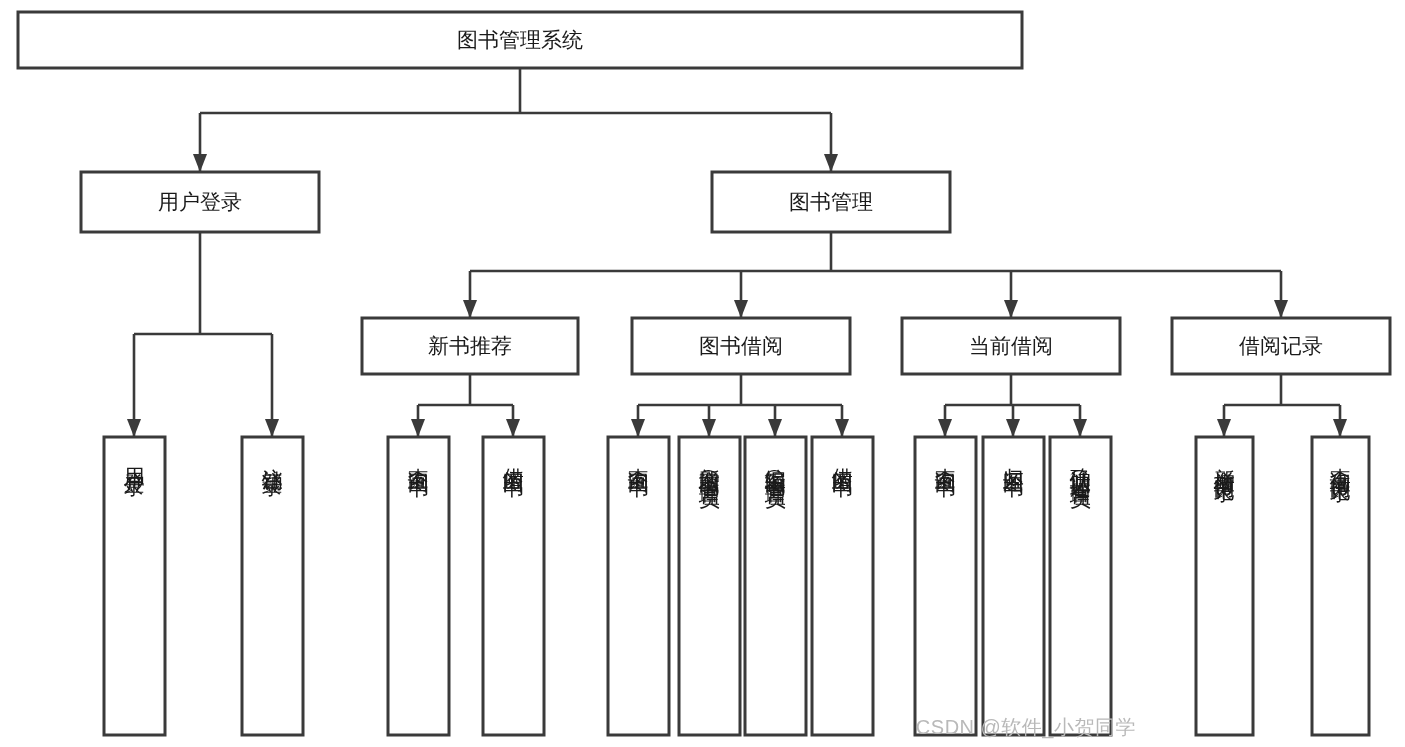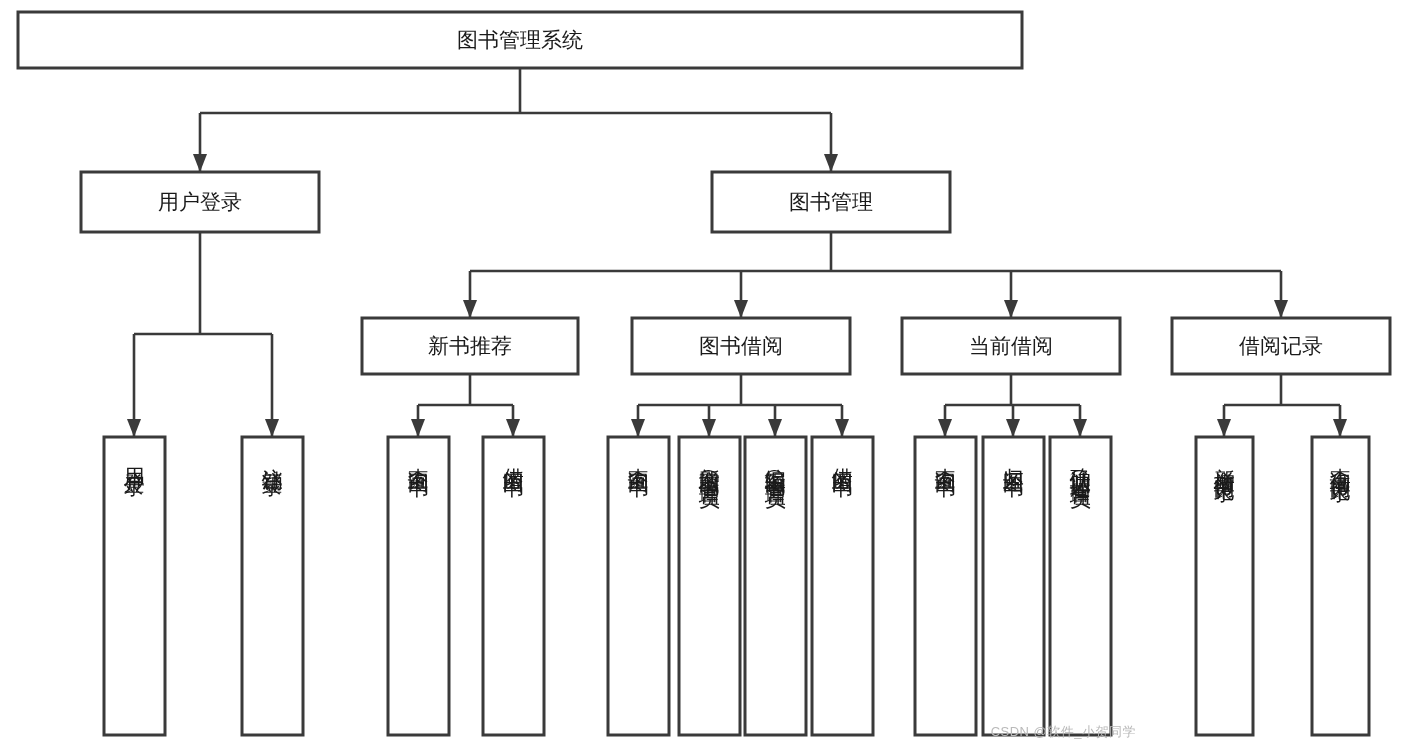--- a/index.html
+++ b/index.html
@@ -63,21 +63,21 @@
     line-height: 1.22;
     color: #1a1a1a;
     letter-spacing: 3px;
     white-space: nowrap;
   }
   .watermark {
     position: absolute;
     right: 8px;
     bottom: 6px;
     font-family: "Liberation Sans", sans-serif;
-    font-size: 13px;
+    font-size: 20px;
     color: #b9b9b9;
     letter-spacing: 0.5px;
     white-space: nowrap;
   }
 </style>
 </head>
 <body>
 
 <div id="diagram-root">
   <svg id="flow" viewBox="0 0 1405 747">

